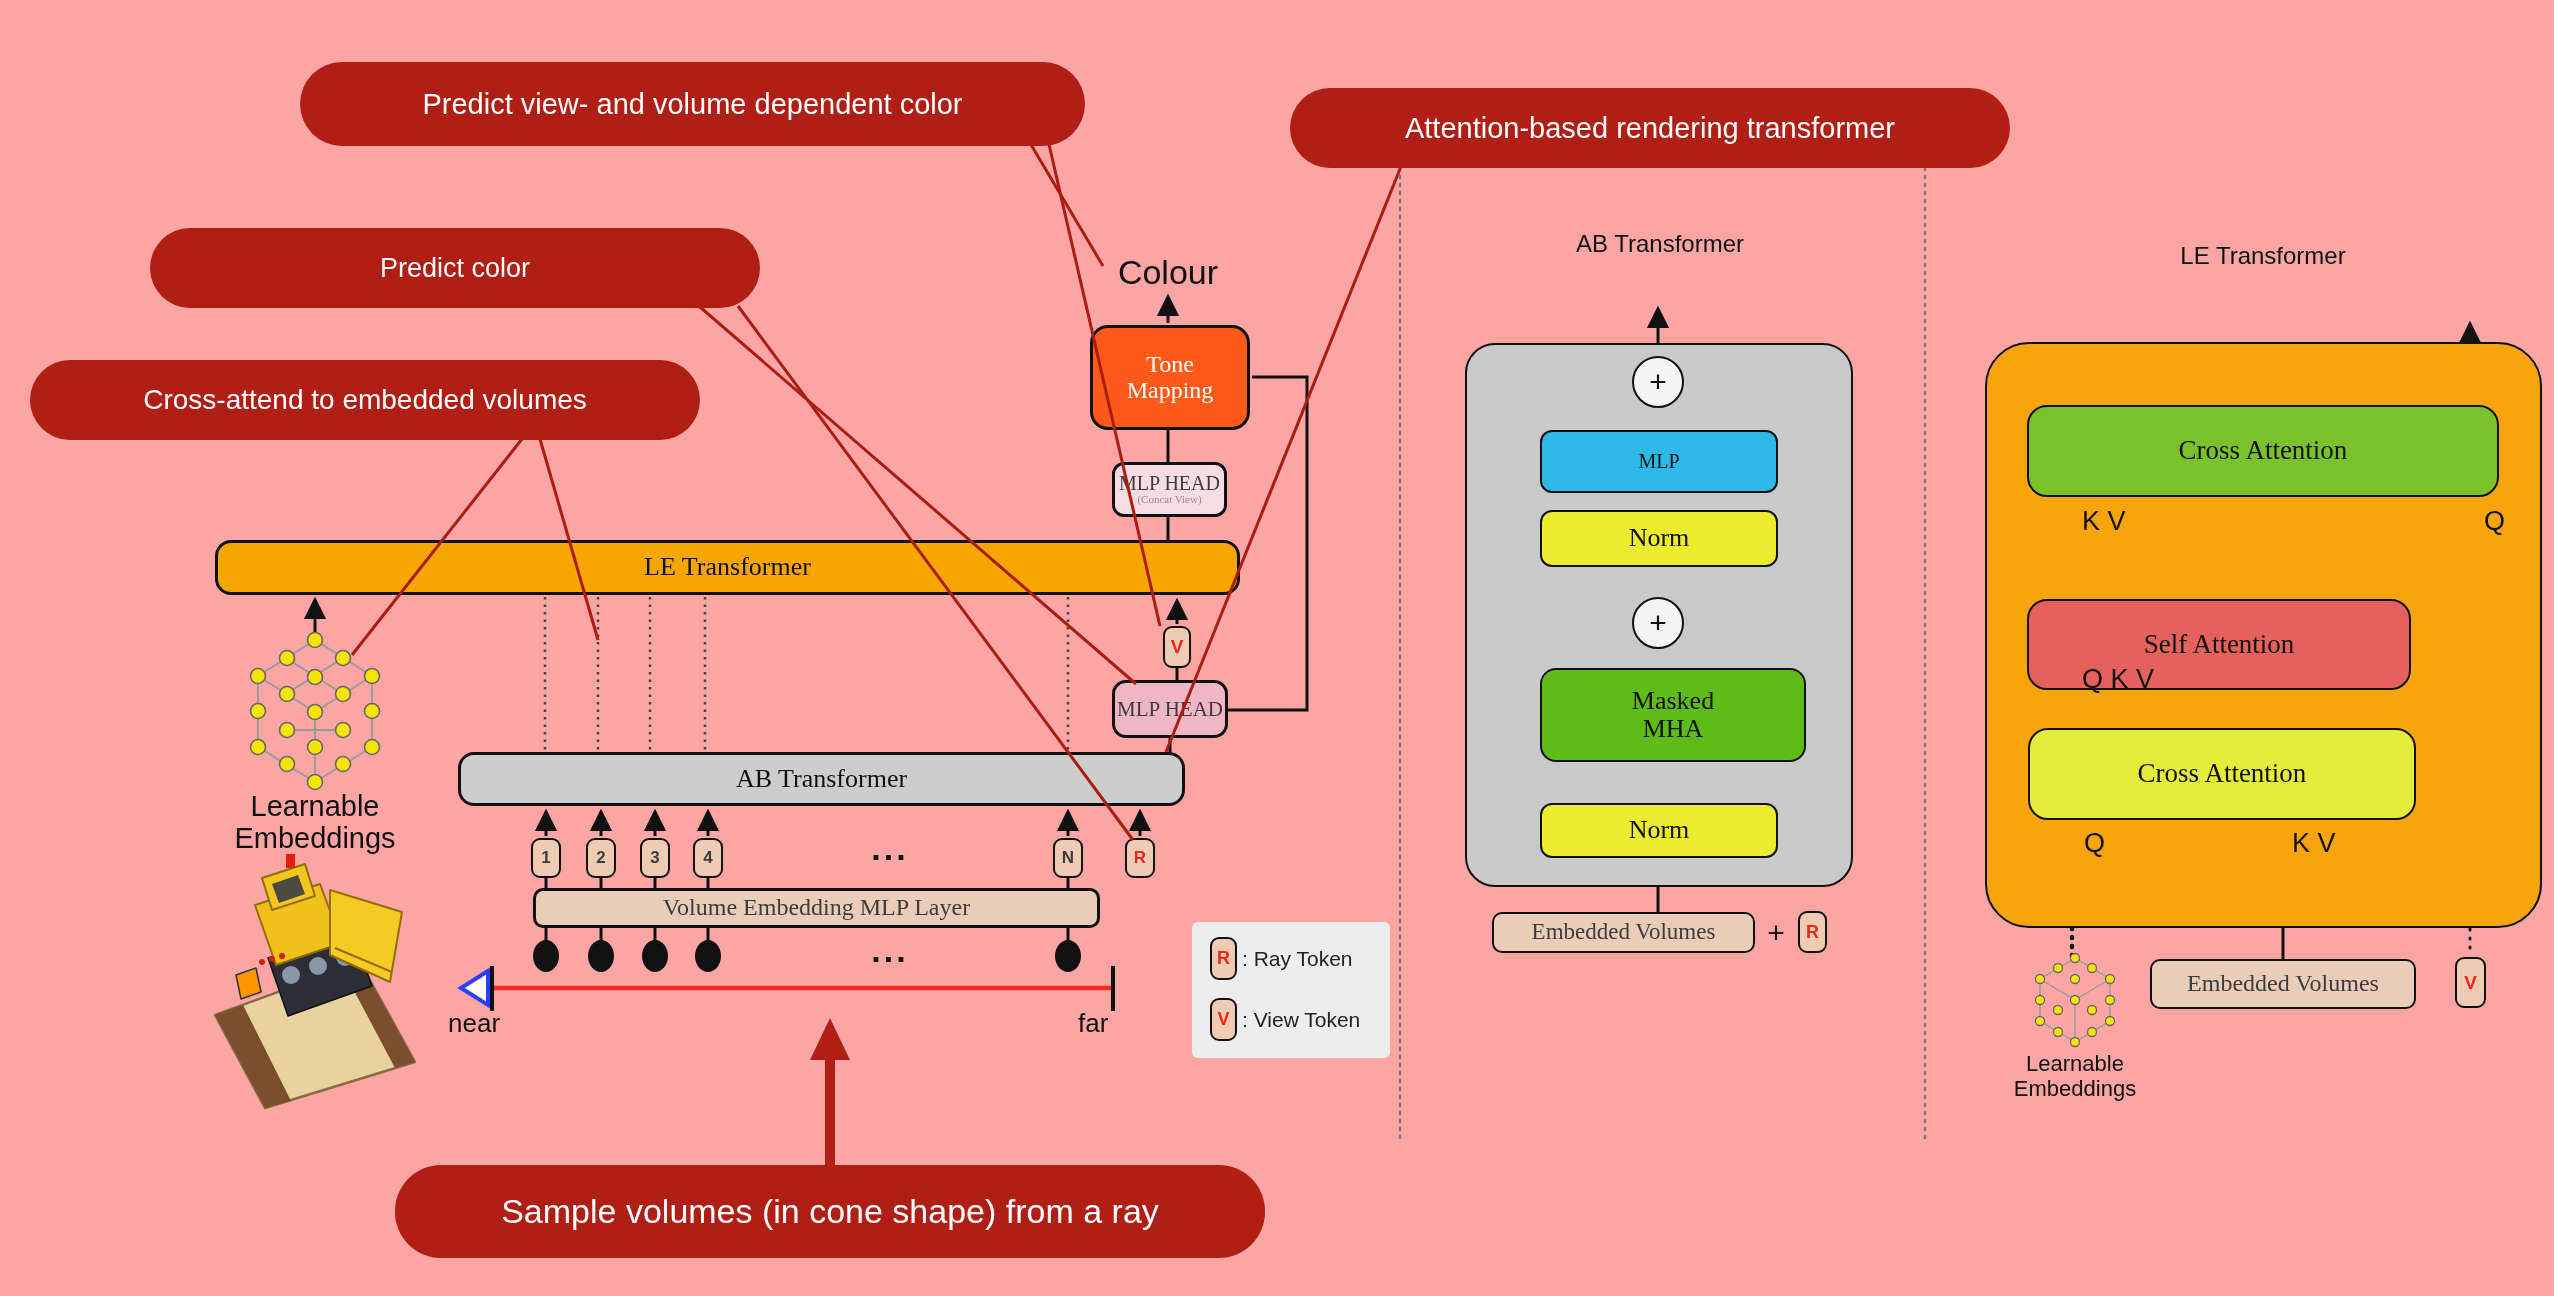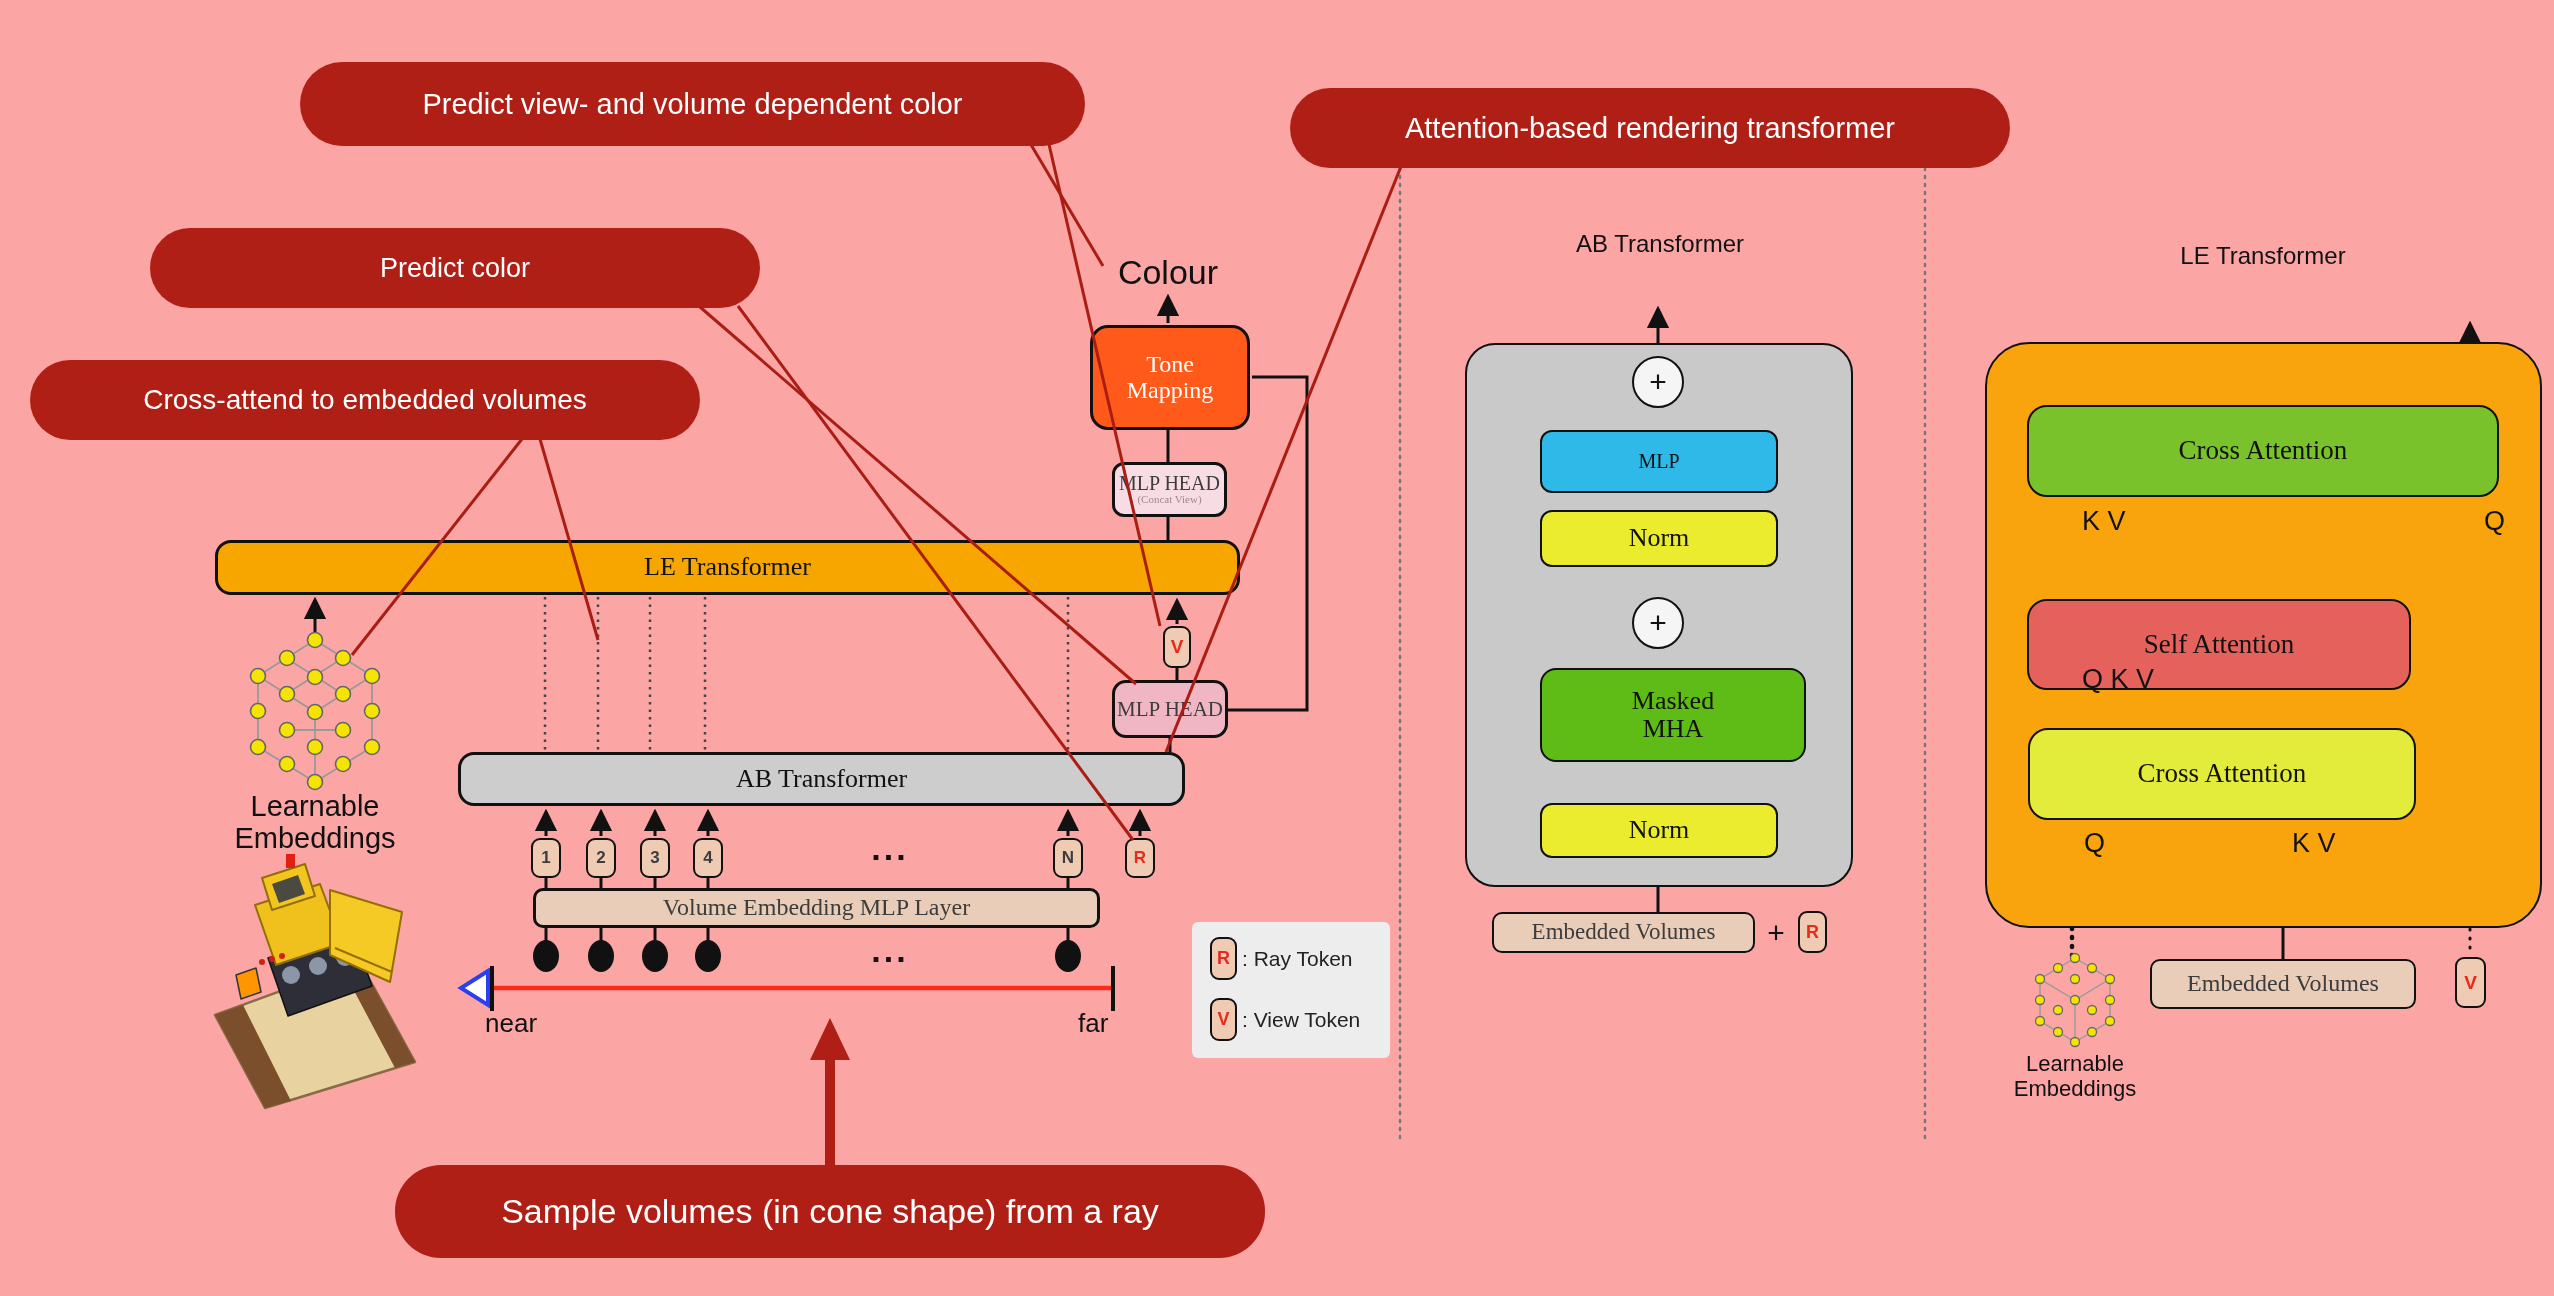--- a/index.html
+++ b/index.html
@@ -259,21 +259,21 @@
     <span>R</span>
     </div>
 
   <div class="box" style="left:533px;top:888px;width:567px;height:40px;border-radius:10px;background:var(--tan);font-size:24px;color:#3c3c3c;">
     <span>Volume Embedding MLP Layer</span>
   </div>
   <div class="lbl center" style="left:850px;top:930px;width:80px;height:40px;font-size:34px;font-weight:bold;letter-spacing:3px;justify-content:center;">
     <span>...</span>
     </div>
 
-  <div class="lbl" style="left:448px;top:1006px;width:84px;height:34px;font-size:26px;margin-left:37px;">
+  <div class="lbl" style="left:448px;top:1006px;width:84px;height:34px;font-size:26px;">
     <span>near</span>
     </div>
   <div class="lbl" style="left:1078px;top:1006px;width:80px;height:34px;font-size:26px;">
     <span>far</span>
     </div>
 
   <div class="lbl center" style="left:215px;top:788px;width:200px;height:70px;font-size:29px;justify-content:center;line-height:1.1;">
     <span>Learnable Embeddings</span>
     </div>
 

